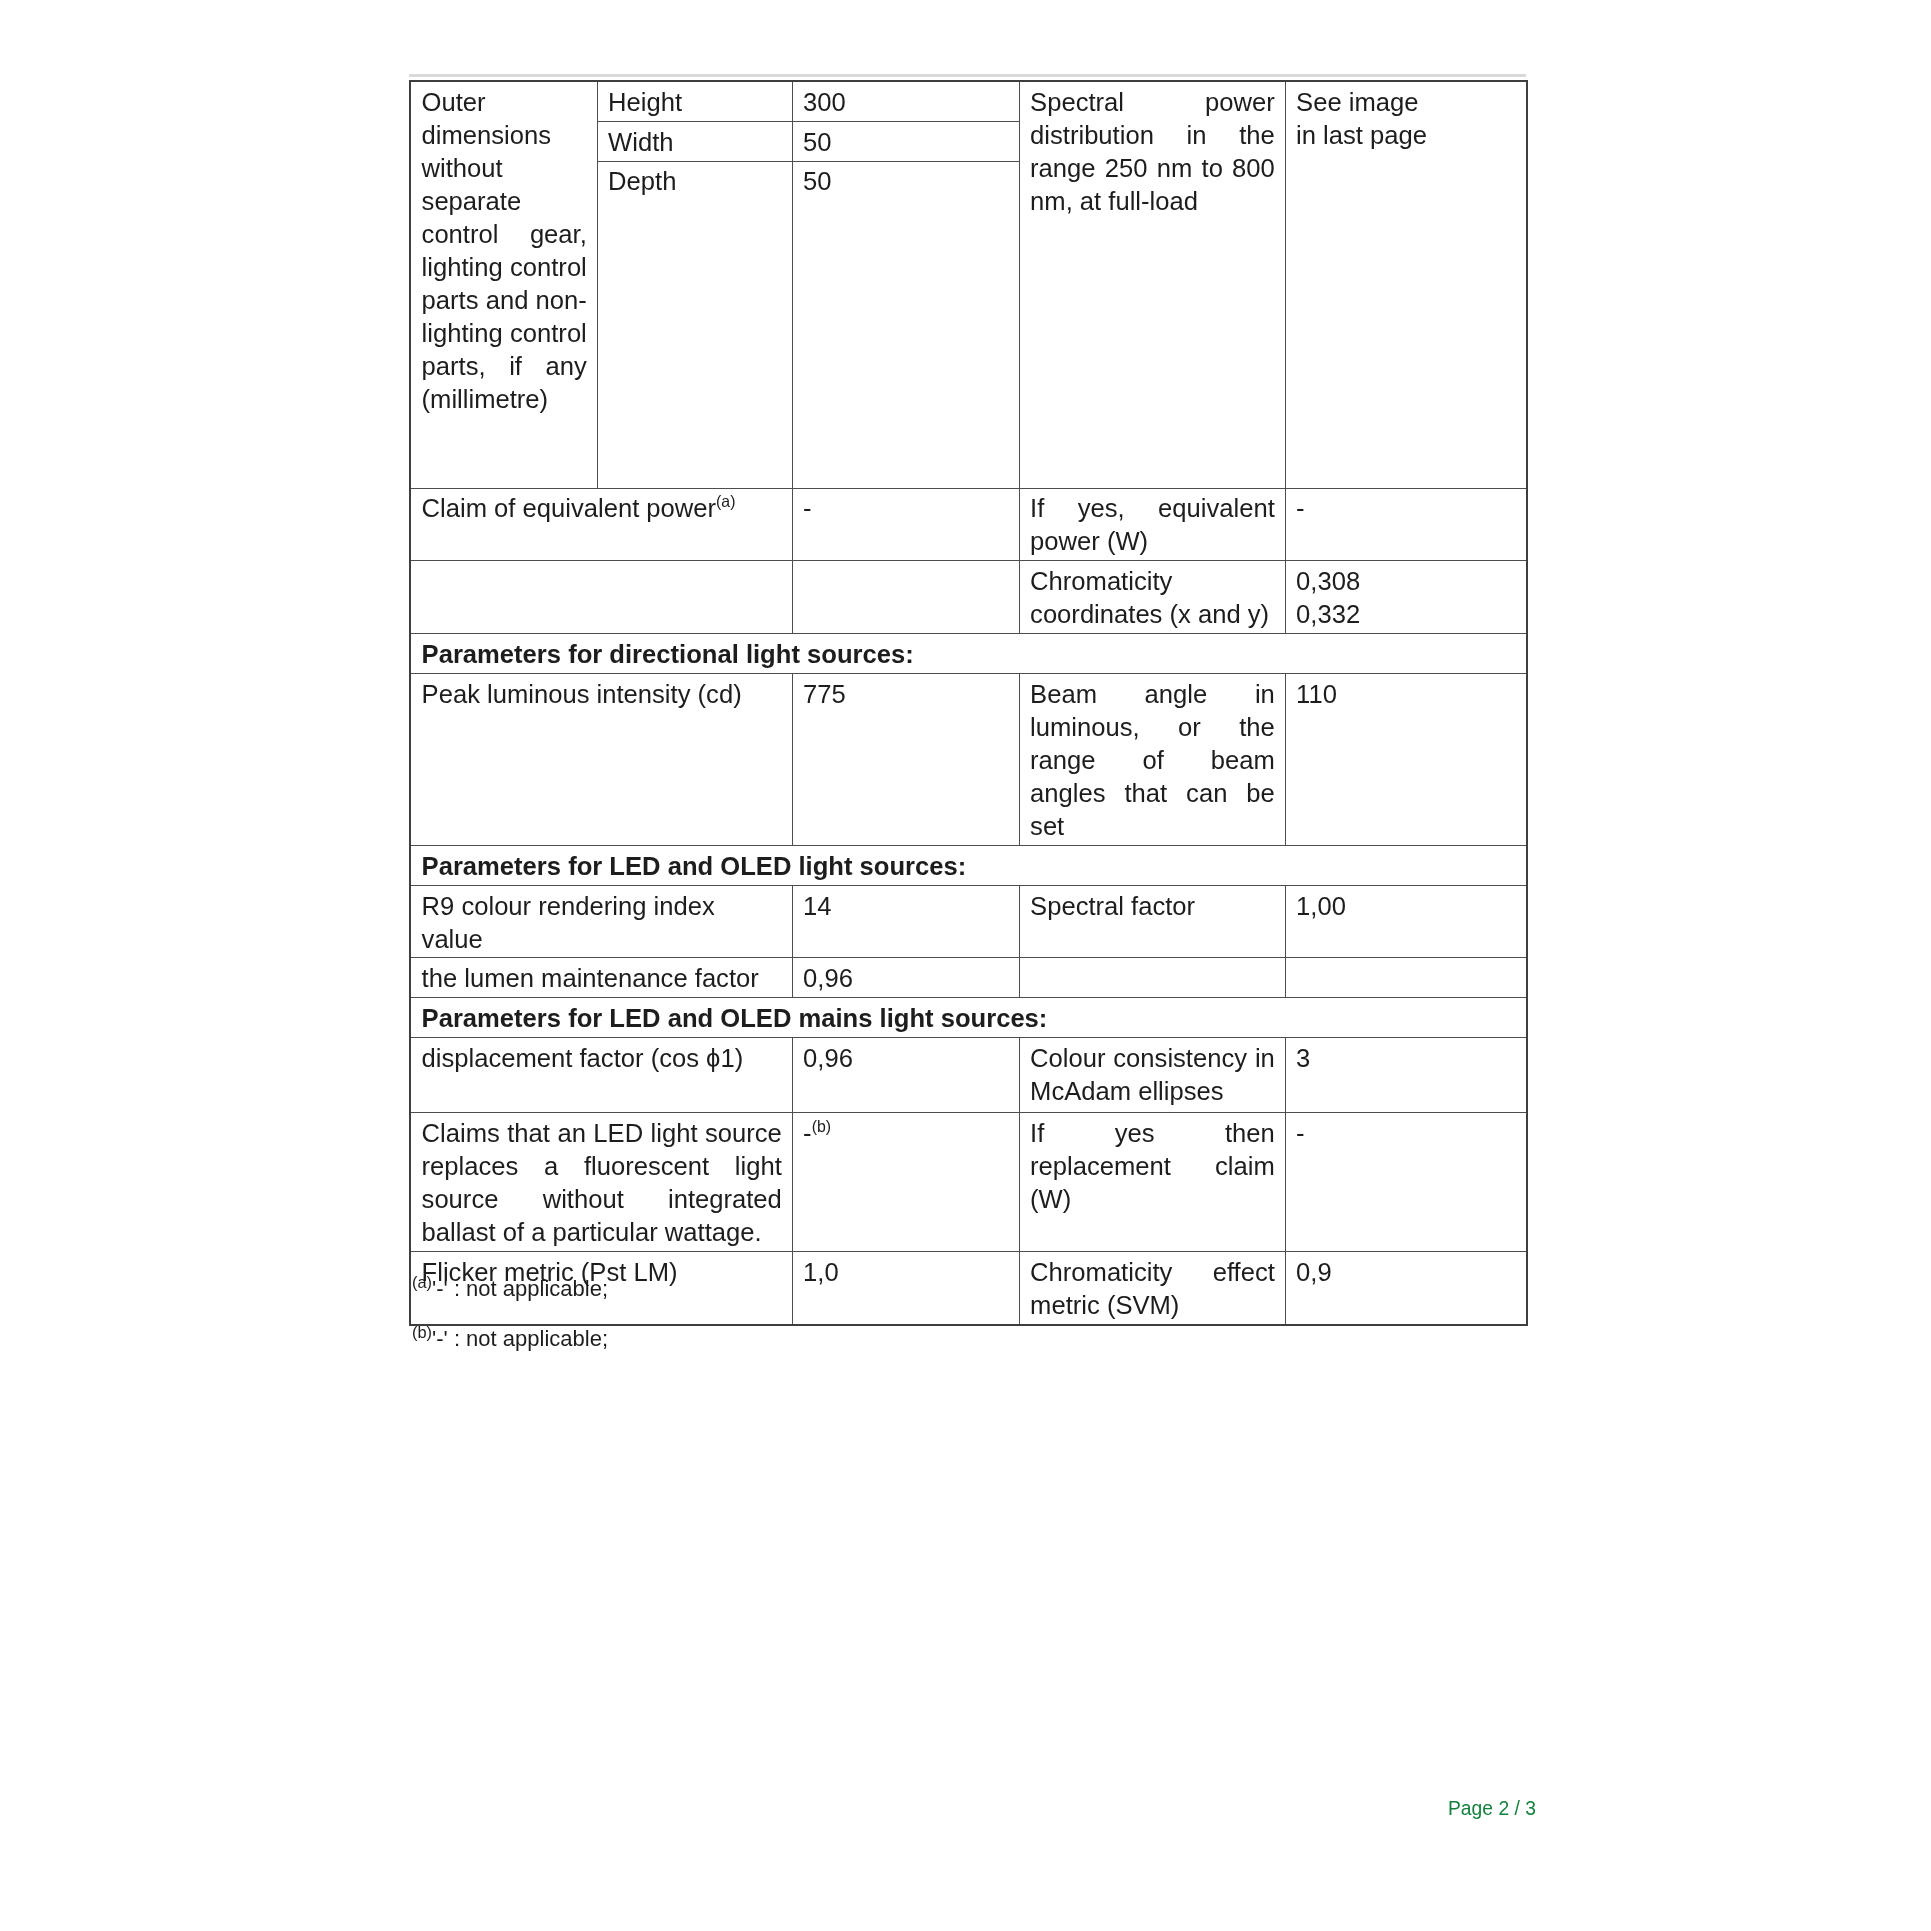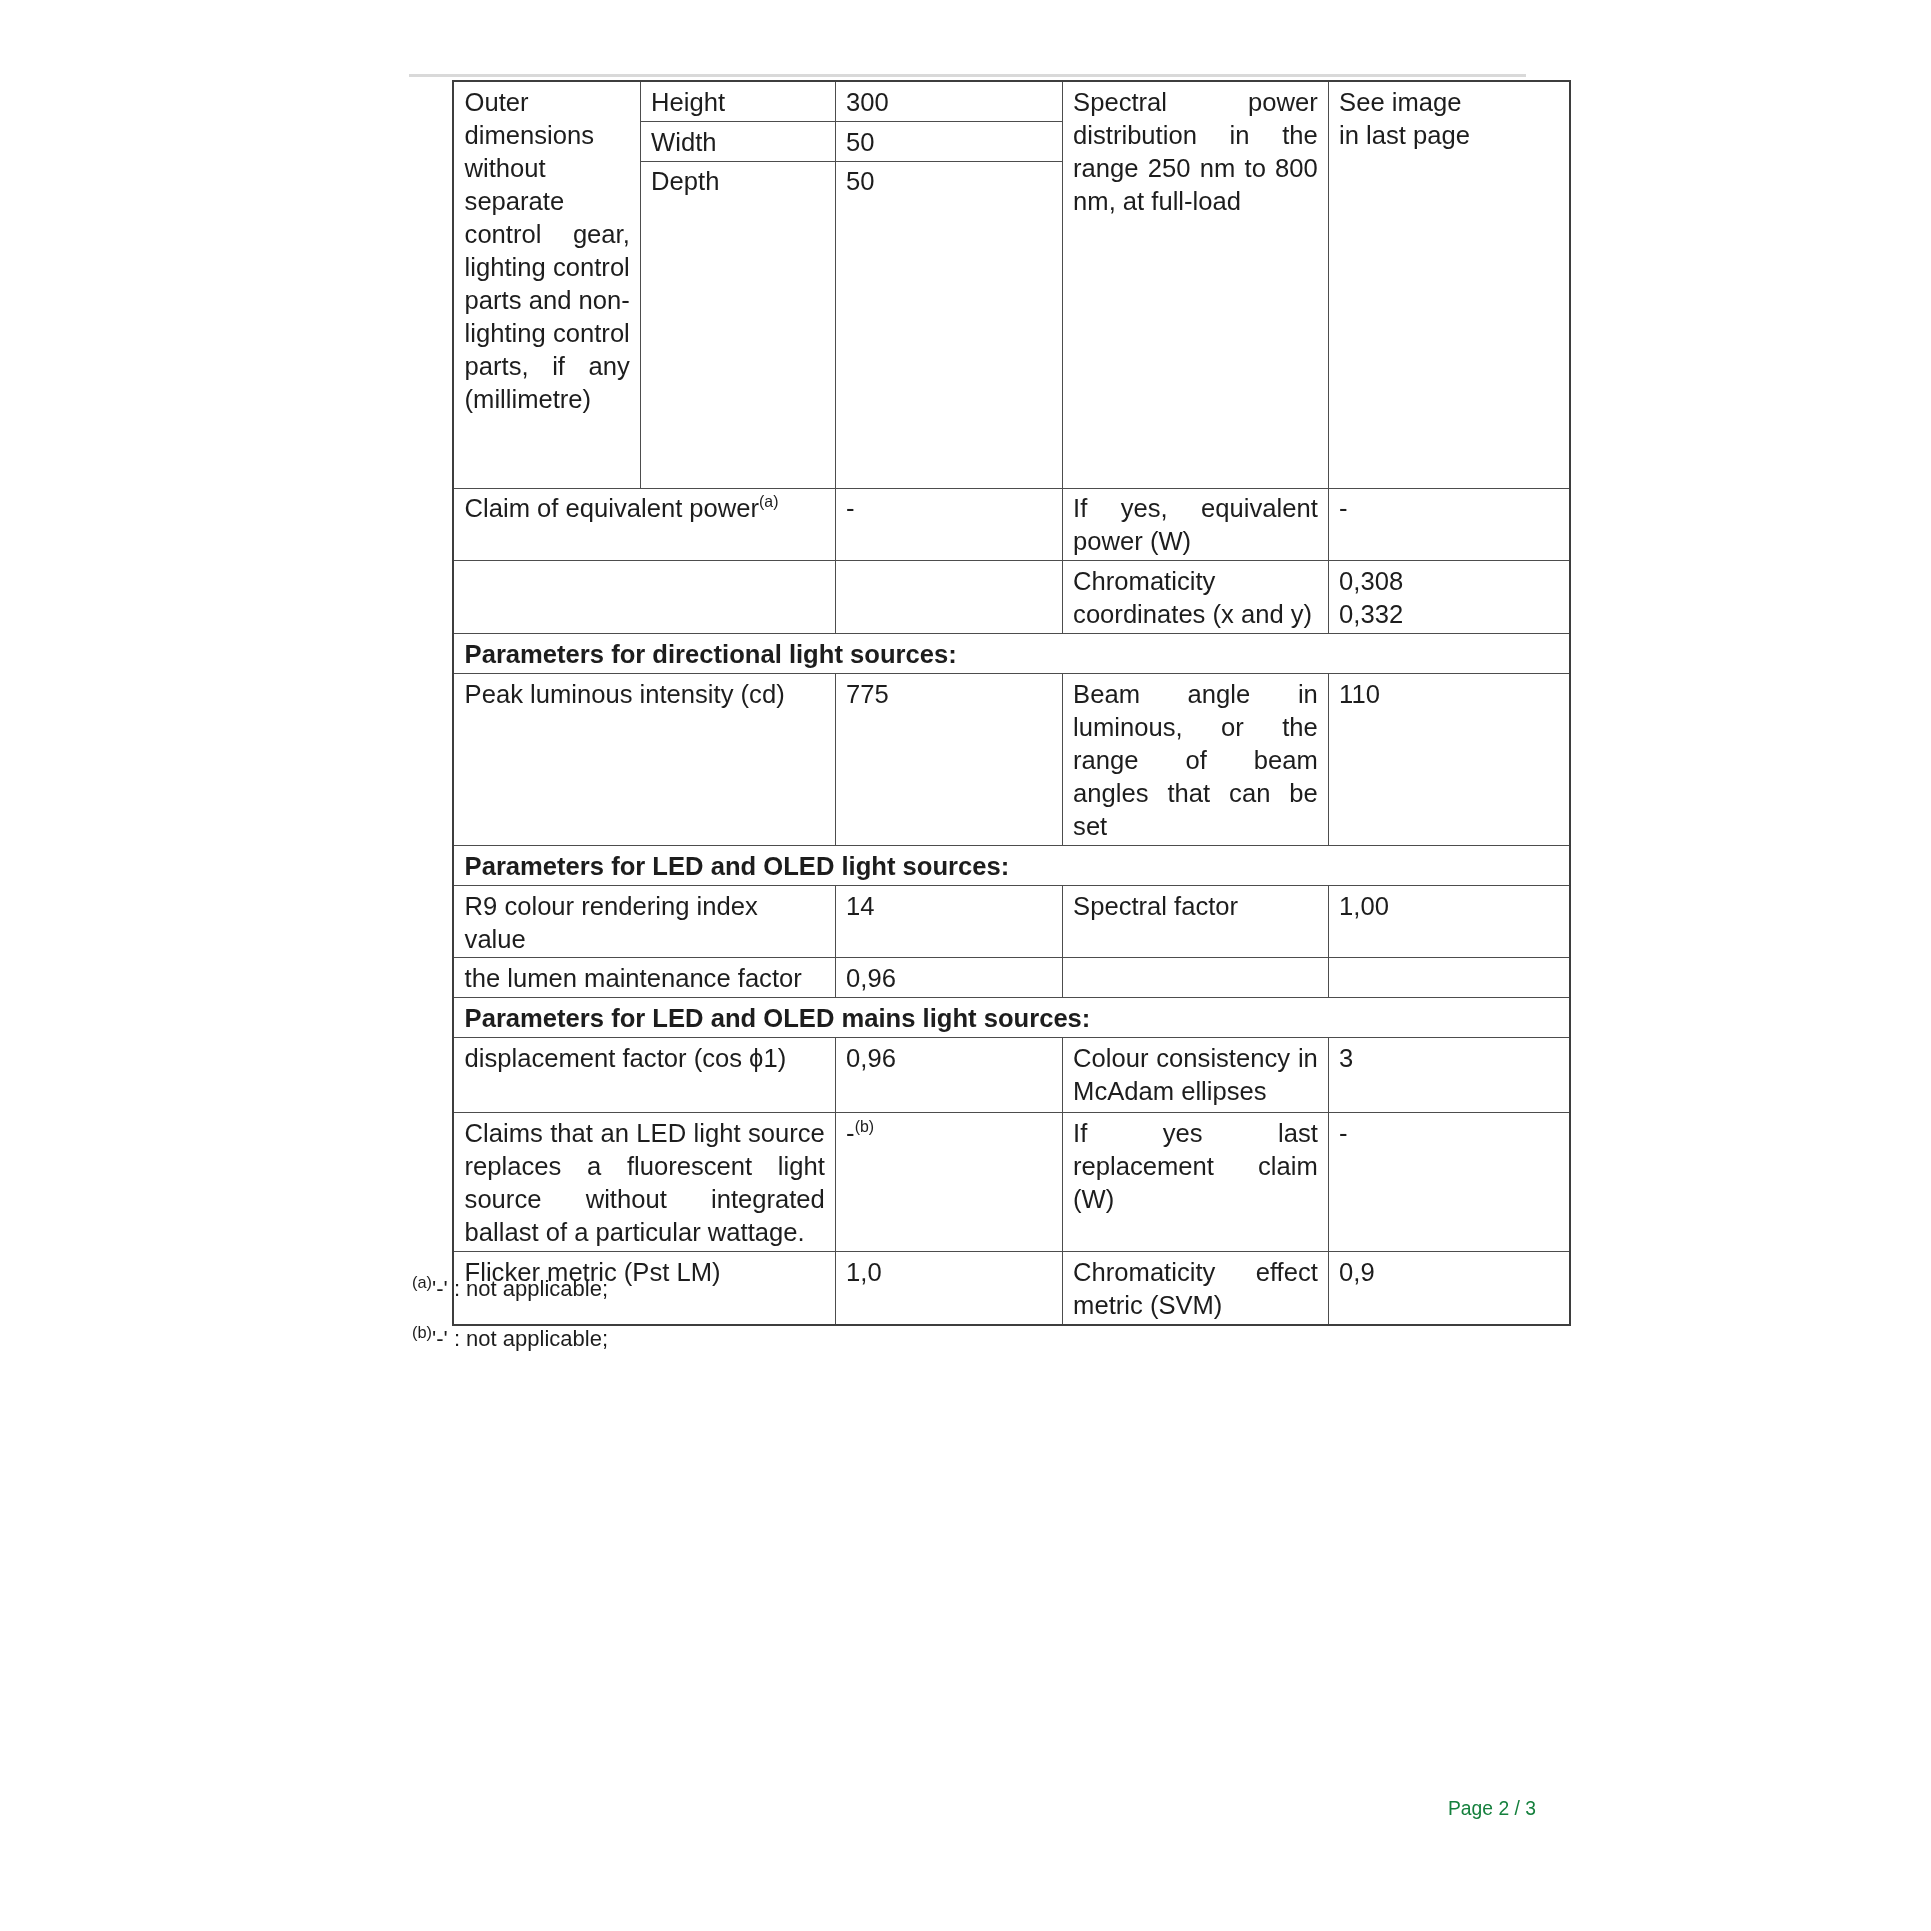--- a/index.html
+++ b/index.html
@@ -32,21 +32,20 @@
     position: absolute;
     left: 409px;
     top: 80px;
     width: 1117px;
     border-collapse: collapse;
     table-layout: fixed;
     border: 2.9px solid #3e3e3e;
     font-size: 25.6px;
     line-height: 33px;
     color: #1d1d1d;
-    margin-left: 43px;
   }
   table.params td {
     border: 1.9px solid #4d4d4d;
     vertical-align: top;
     padding: 3.9px 9.7px 1.9px 10.6px;
     overflow: hidden;
     word-wrap: break-word;
   }
   td.val {
     text-align: left;
@@ -178,21 +177,21 @@
     <tr style="height:75px">
       <td colspan="2">displacement factor (cos ϕ1)</td>
       <td class="val">0,96</td>
       <td class="jst">Colour consistency in McAdam ellipses</td>
       <td class="val">3</td>
     </tr>
 
     <tr style="height:139px">
       <td colspan="2" class="jst">Claims that an LED light source replaces a fluorescent light source without integrated ballast of a particular wattage.</td>
       <td class="val"><span>-</span><sup class="mark">(b)</sup></td>
-      <td class="jst">If yes last replacement claim (W)</td>
+      <td class="jst">If yes then replacement claim (W)</td>
       <td class="val">-</td>
     </tr>
 
     <tr style="height:66px">
       <td colspan="2">Flicker metric (Pst LM)</td>
       <td class="val">1,0</td>
       <td class="jst">Chromaticity effect metric (SVM)</td>
       <td class="val">0,9</td>
     </tr>
   </tbody>

